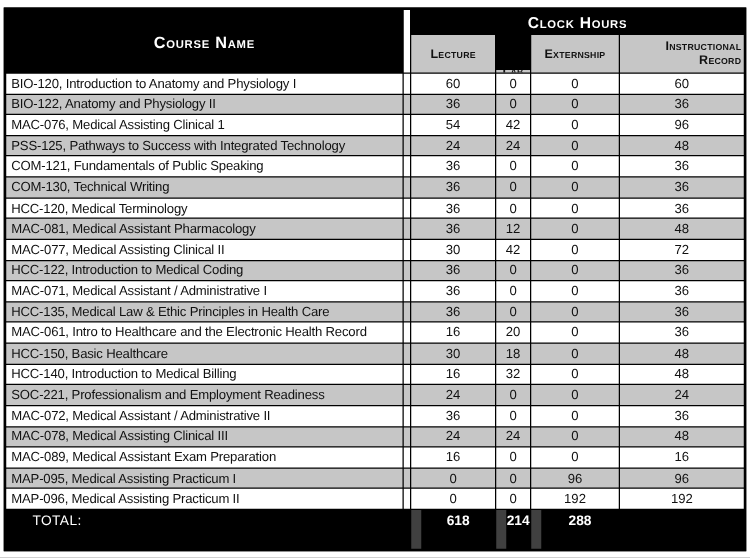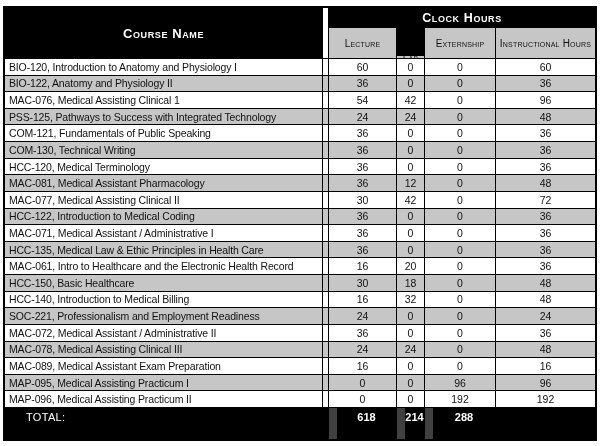--- a/index.html
+++ b/index.html
@@ -57,21 +57,21 @@
     color: var(--header-text, #fff);
     font-weight: bold;
     font-variant: small-caps;
     font-size: 12.5px;
     letter-spacing: 0.6px;
   }
   .h-sub {
     grid-row: 2;
     background: var(--subheader-bg, #c6c6c6);
     color: #111;
-    font-weight: normal;
+    font-weight: bold;
     font-variant: small-caps;
     font-size: 10px;
     line-height: 11px;
     text-align: right;
     letter-spacing: 0.2px;
     padding: 0 2px;
   }
   .sc0 { grid-column: 3; }
   .sc1 { grid-column: 4; margin-top: 28px; }
   .sc2 { grid-column: 5; }
@@ -125,21 +125,21 @@
 
 <div class="page">
   <div class="tbl">
 
     <div class="cell h-course">Course Name</div>
     <div class="cell h-spacer"></div>
     <div class="cell h-clock">Clock Hours</div>
     <div class="cell h-sub sc0">Lecture</div>
     <div class="cell h-sub sc1">Lab</div>
     <div class="cell h-sub sc2">Externship</div>
-    <div class="cell h-sub sc3">Instructional Hours</div>
+    <div class="cell h-sub sc3">Instructional Record</div>
 
   <div class="cell name">BIO-120, Introduction to Anatomy and Physiology I</div>
   <div class="cell spacer"></div>
   <div class="cell num">60</div>
   <div class="cell num">0</div>
   <div class="cell num">0</div>
   <div class="cell num">60</div>
 
   <div class="cell name alt">BIO-122, Anatomy and Physiology II</div>
   <div class="cell spacer alt"></div>

